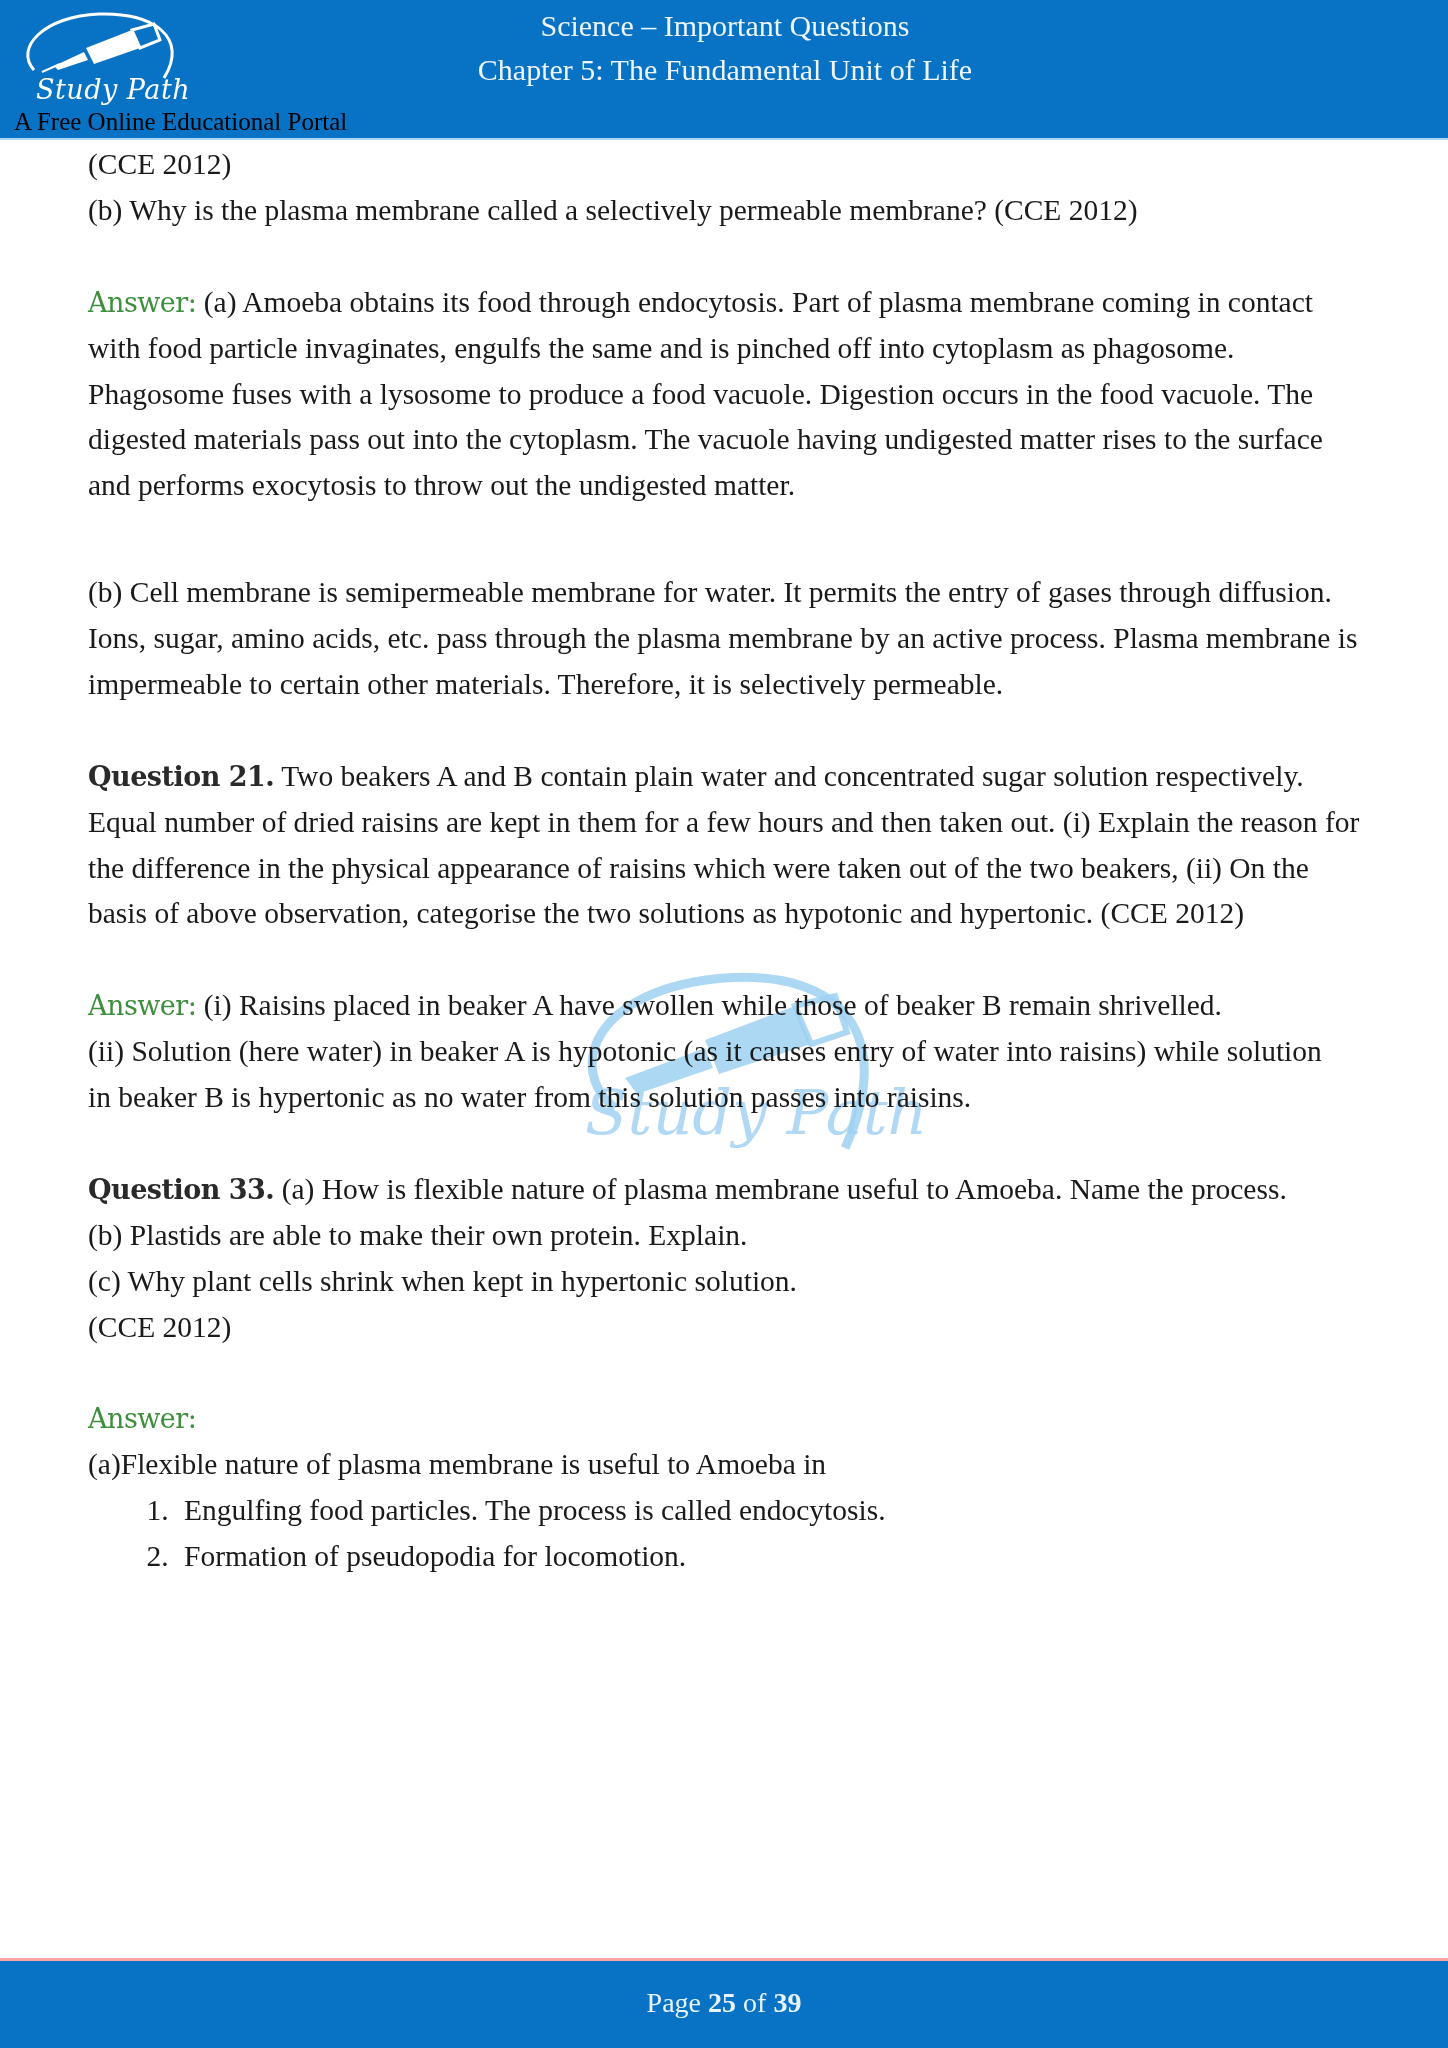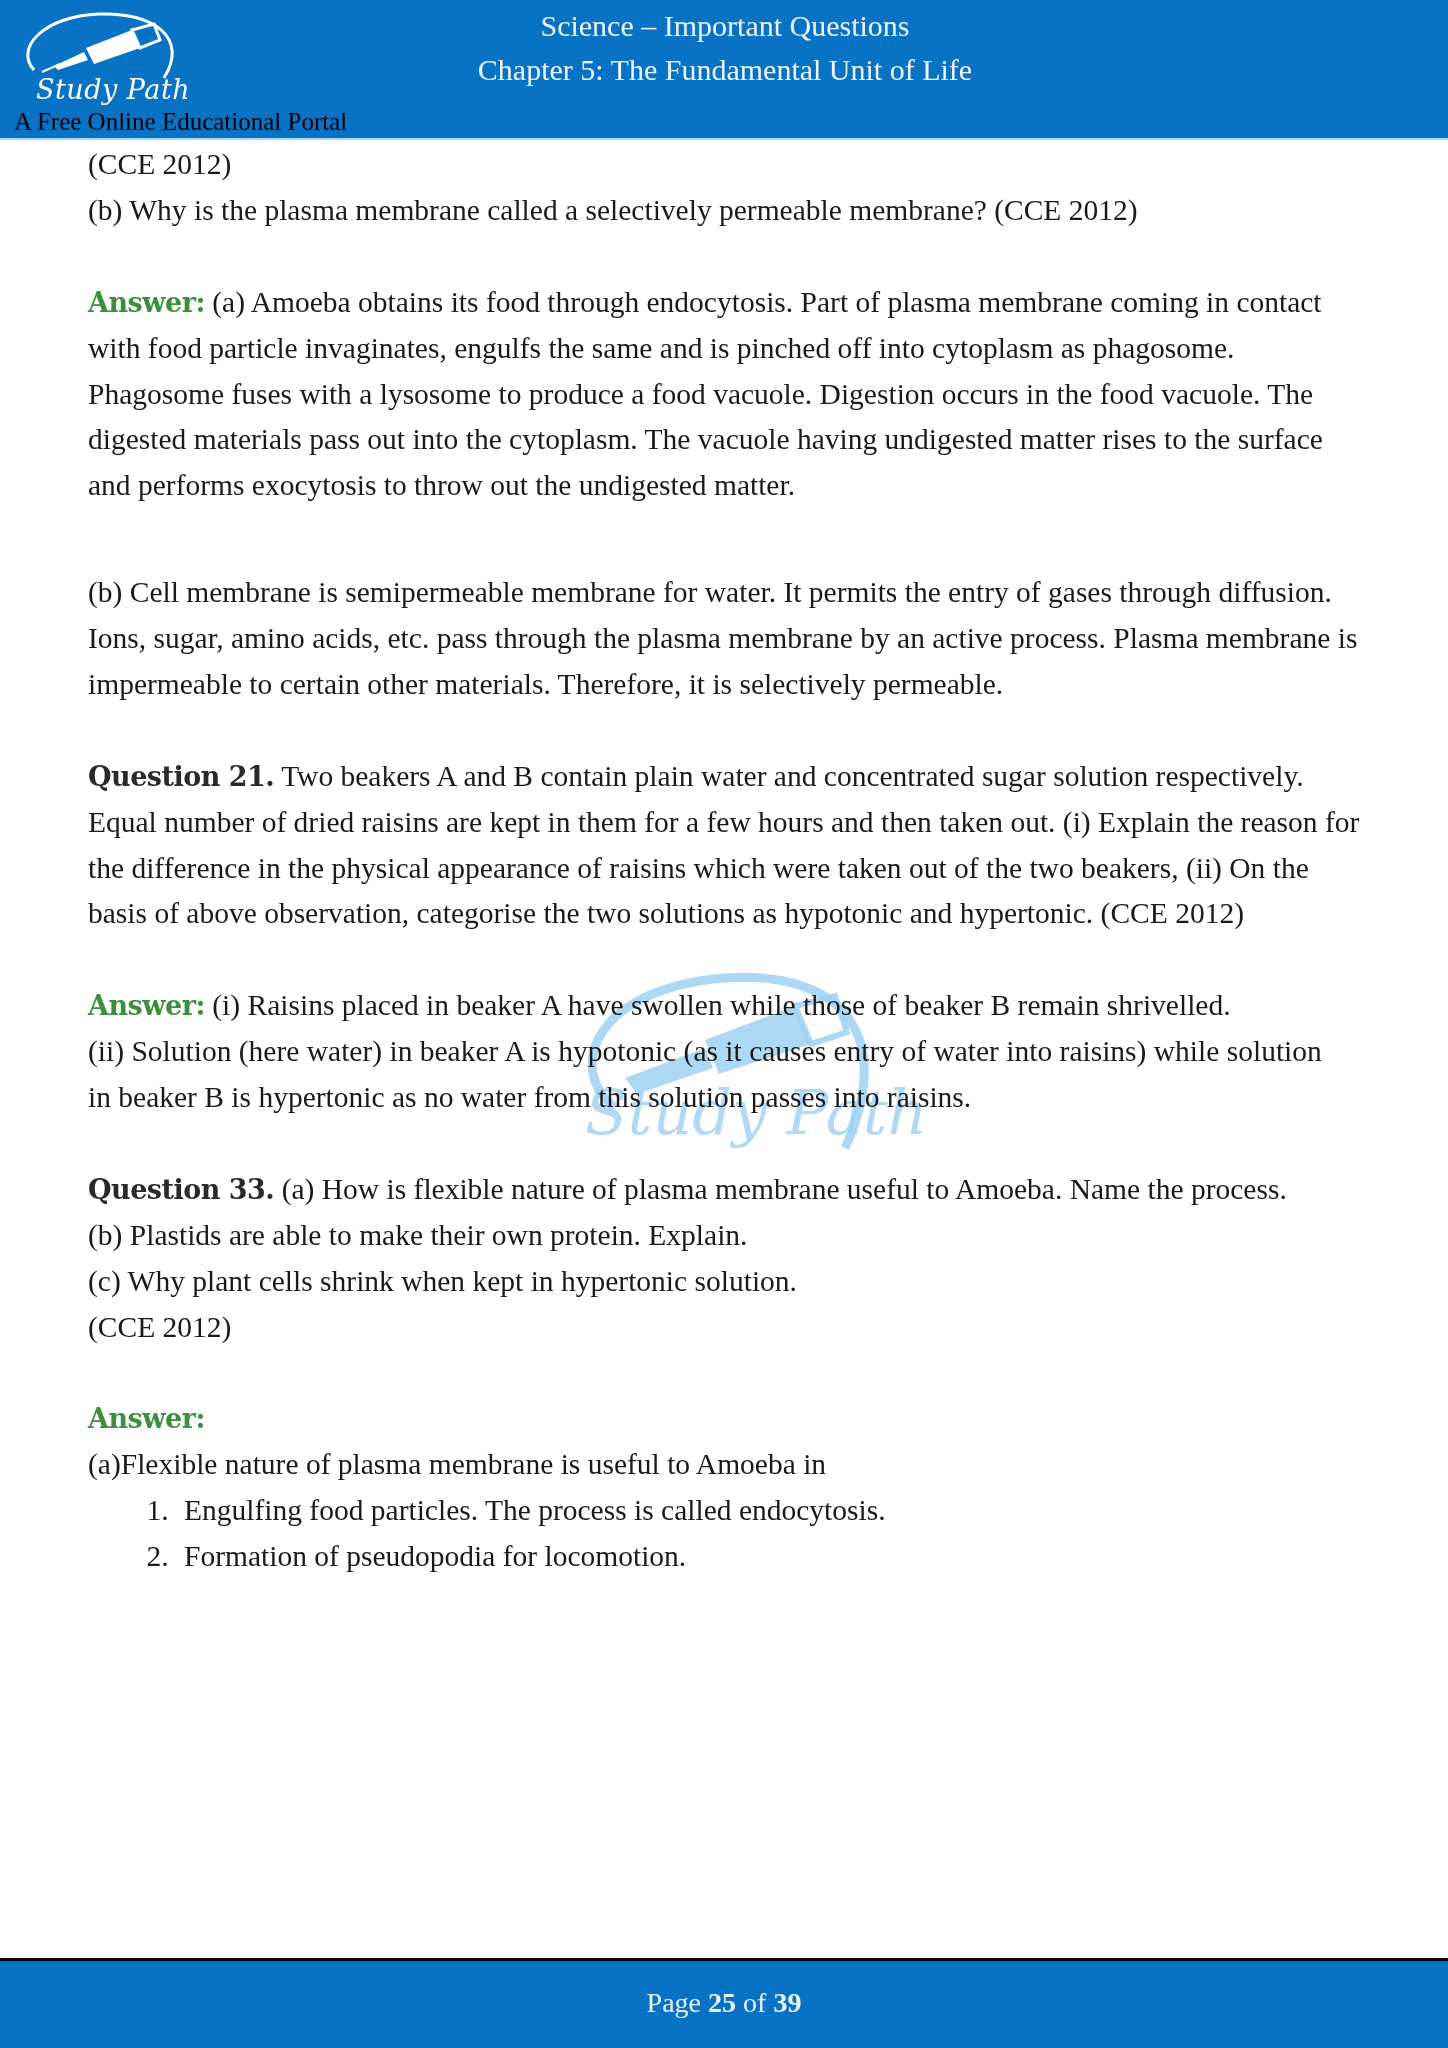--- a/index.html
+++ b/index.html
@@ -72,21 +72,21 @@
       left: 88px;
       top: 142px;
       width: 1280px;
       font-size: 29.5px;
       line-height: 45.9px;
     }
     .p { margin: 0; }
     .gap { height: 45.9px; }
     .ans-label {
       color: #3c8f3c;
-      font-weight: bold;
+      font-weight: normal;
       font-family: "DejaVu Serif", serif;
       font-size: 27px;
       letter-spacing: -0.5px;
     }
     .q-label {
       color: #2a2a2a;
       font-weight: bold;
       font-family: "DejaVu Serif", serif;
       font-size: 27px;
       letter-spacing: -0.5px;
@@ -116,21 +116,21 @@
       white-space: nowrap;
       opacity: 0.8;
     }
     .footer {
       position: absolute;
       left: 0;
       top: 1958px;
       width: 1448px;
       height: 90px;
       background: #0872c4;
-      border-top: 3px solid #000000;
+      border-top: 3px solid #fca5a5;
       box-sizing: border-box;
       text-align: center;
       color: #e8f3fc;
       font-size: 28px;
       line-height: 84px;
     }
     .footer .num { font-weight: bold; }
   </style>
 </head>
 <body>

